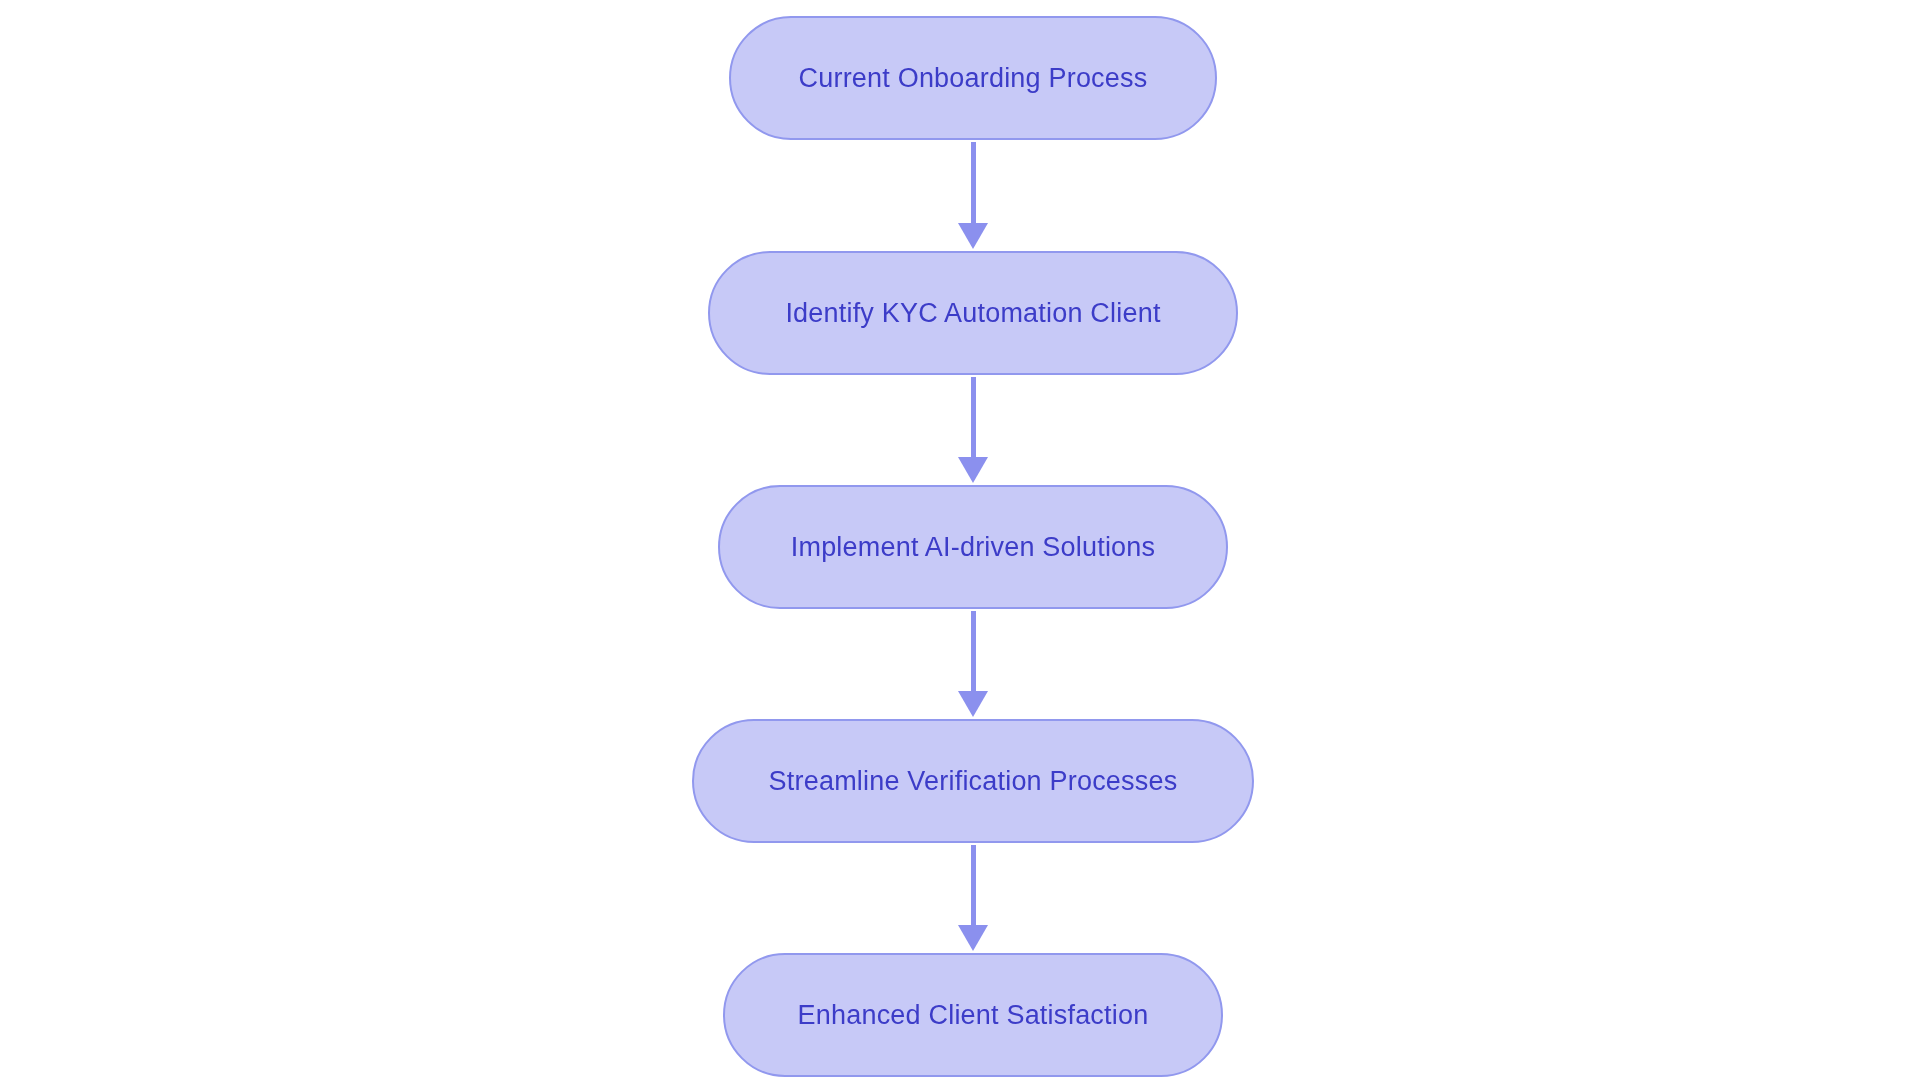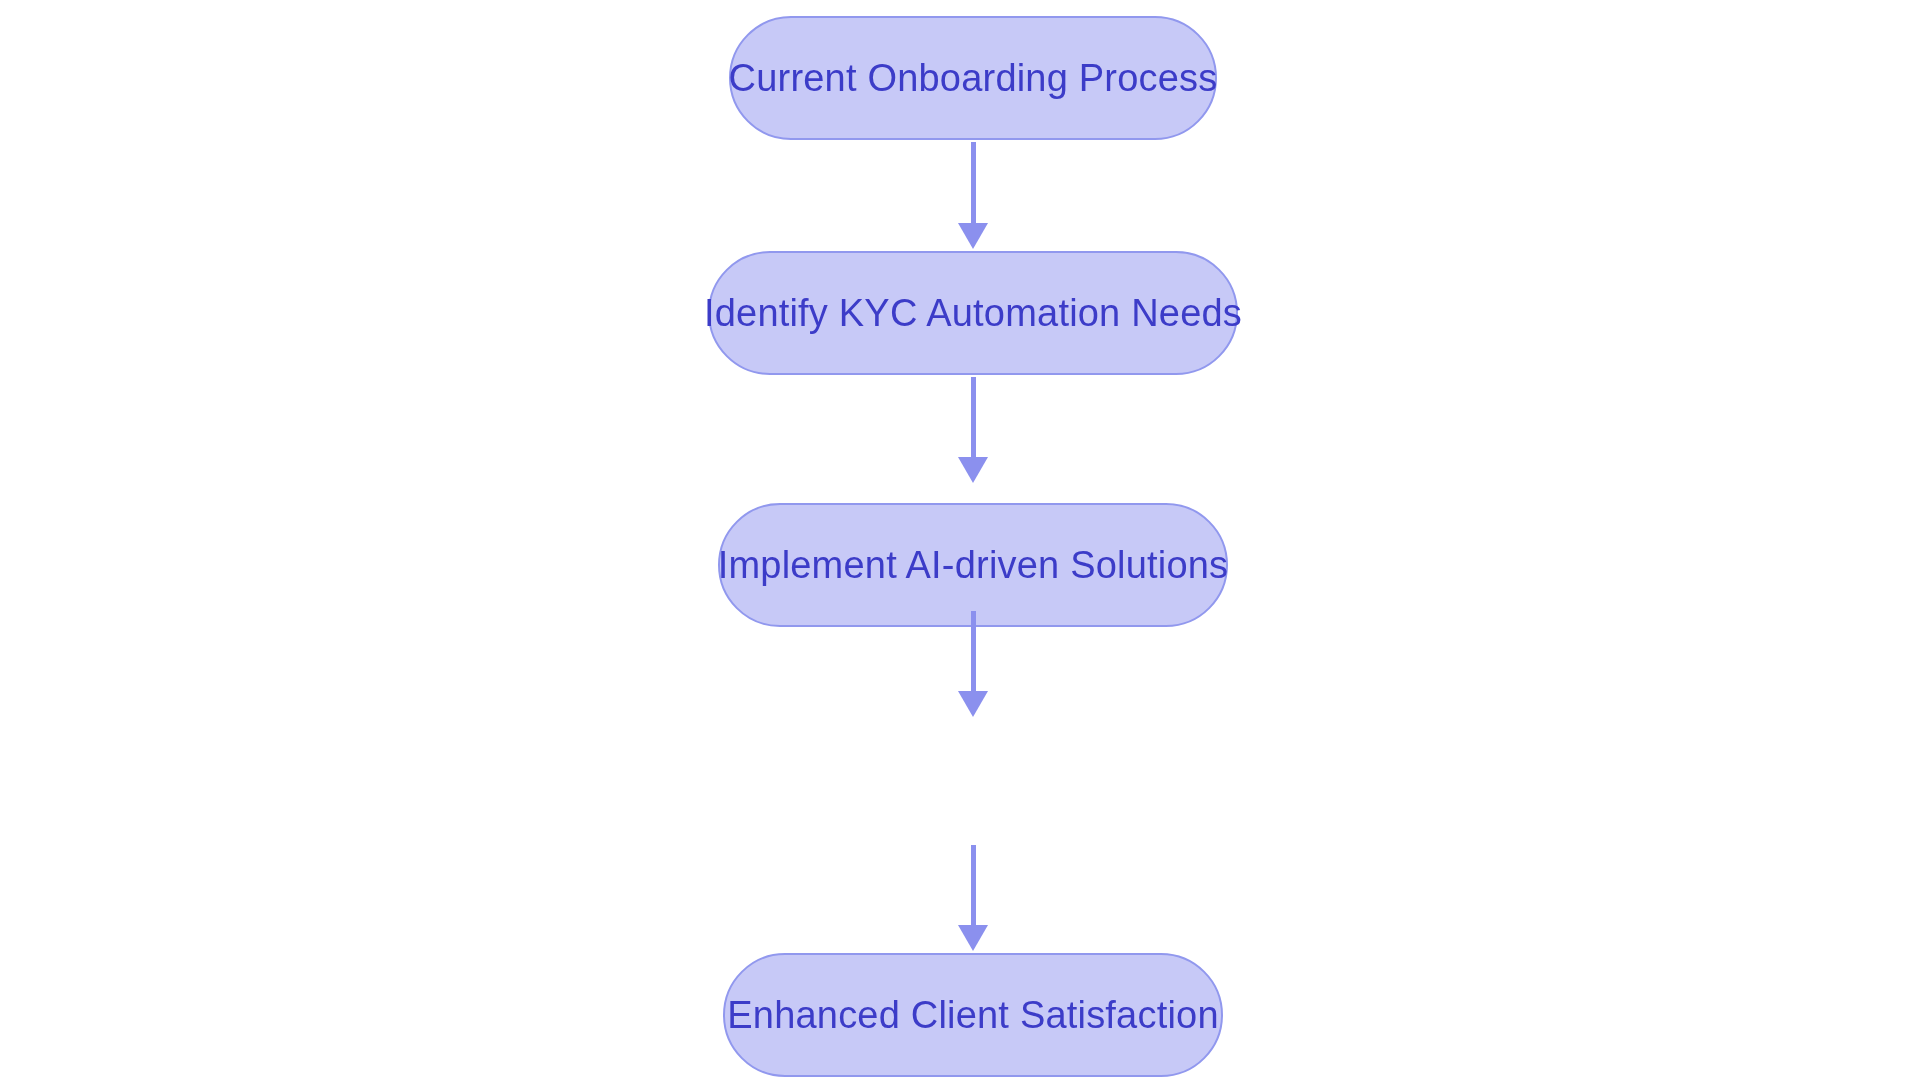--- a/index.html
+++ b/index.html
@@ -24,28 +24,28 @@
     height: 124px;
     background: var(--node-fill);
     border: 2px solid var(--node-border);
     border-radius: 62px;
     display: flex;
     align-items: center;
     justify-content: center;
   }
   .node-label {
     color: var(--node-text);
-    font-size: 38px;
+    font-size: 27px;
     font-weight: 400;
     letter-spacing: 0.2px;
     white-space: nowrap;
   }
   .n0 { left: 729px;  top: 16px;  width: 488px; }
   .n1 { left: 708px;  top: 251px; width: 530px; }
-  .n2 { left: 718px;  top: 503px; width: 510px; }
+  .n2 { left: 718px;  top: 485px; width: 510px; }
   .n3 { left: 692px;  top: 719px; width: 562px; }
   .n4 { left: 723px;  top: 953px; width: 500px; text-align: right; }
 
   .arrow { position: absolute; width: 30px; }
   .arrow .stem {
     position: absolute;
     left: 12.5px;
     top: 0;
     width: 5px;
     background: var(--arrow);
@@ -74,37 +74,40 @@
   <div class="node n0">
     <span class="node-label">Current Onboarding Process</span>
   </div>
 
   <div class="arrow a0">
     <span class="stem"></span>
     <span class="head"></span>
   </div>
 
   <div class="node n1">
-    <span class="node-label">Identify KYC Automation Needs</span>
+    <span class="node-label">Identify KYC Automation Client</span>
   </div>
 
   <div class="arrow a1">
     <span class="stem"></span>
     <span class="head"></span>
   </div>
 
   <div class="node n2">
     <span class="node-label">Implement AI-driven Solutions</span>
   </div>
 
   <div class="arrow a2">
     <span class="stem"></span>
     <span class="head"></span>
   </div>
 
+  <div class="node n3">
+    <span class="node-label">Streamline Verification Processes</span>
+  </div>
 
   <div class="arrow a3">
     <span class="stem"></span>
     <span class="head"></span>
   </div>
 
   <div class="node n4">
     <span class="node-label">Enhanced Client Satisfaction</span>
   </div>
 

